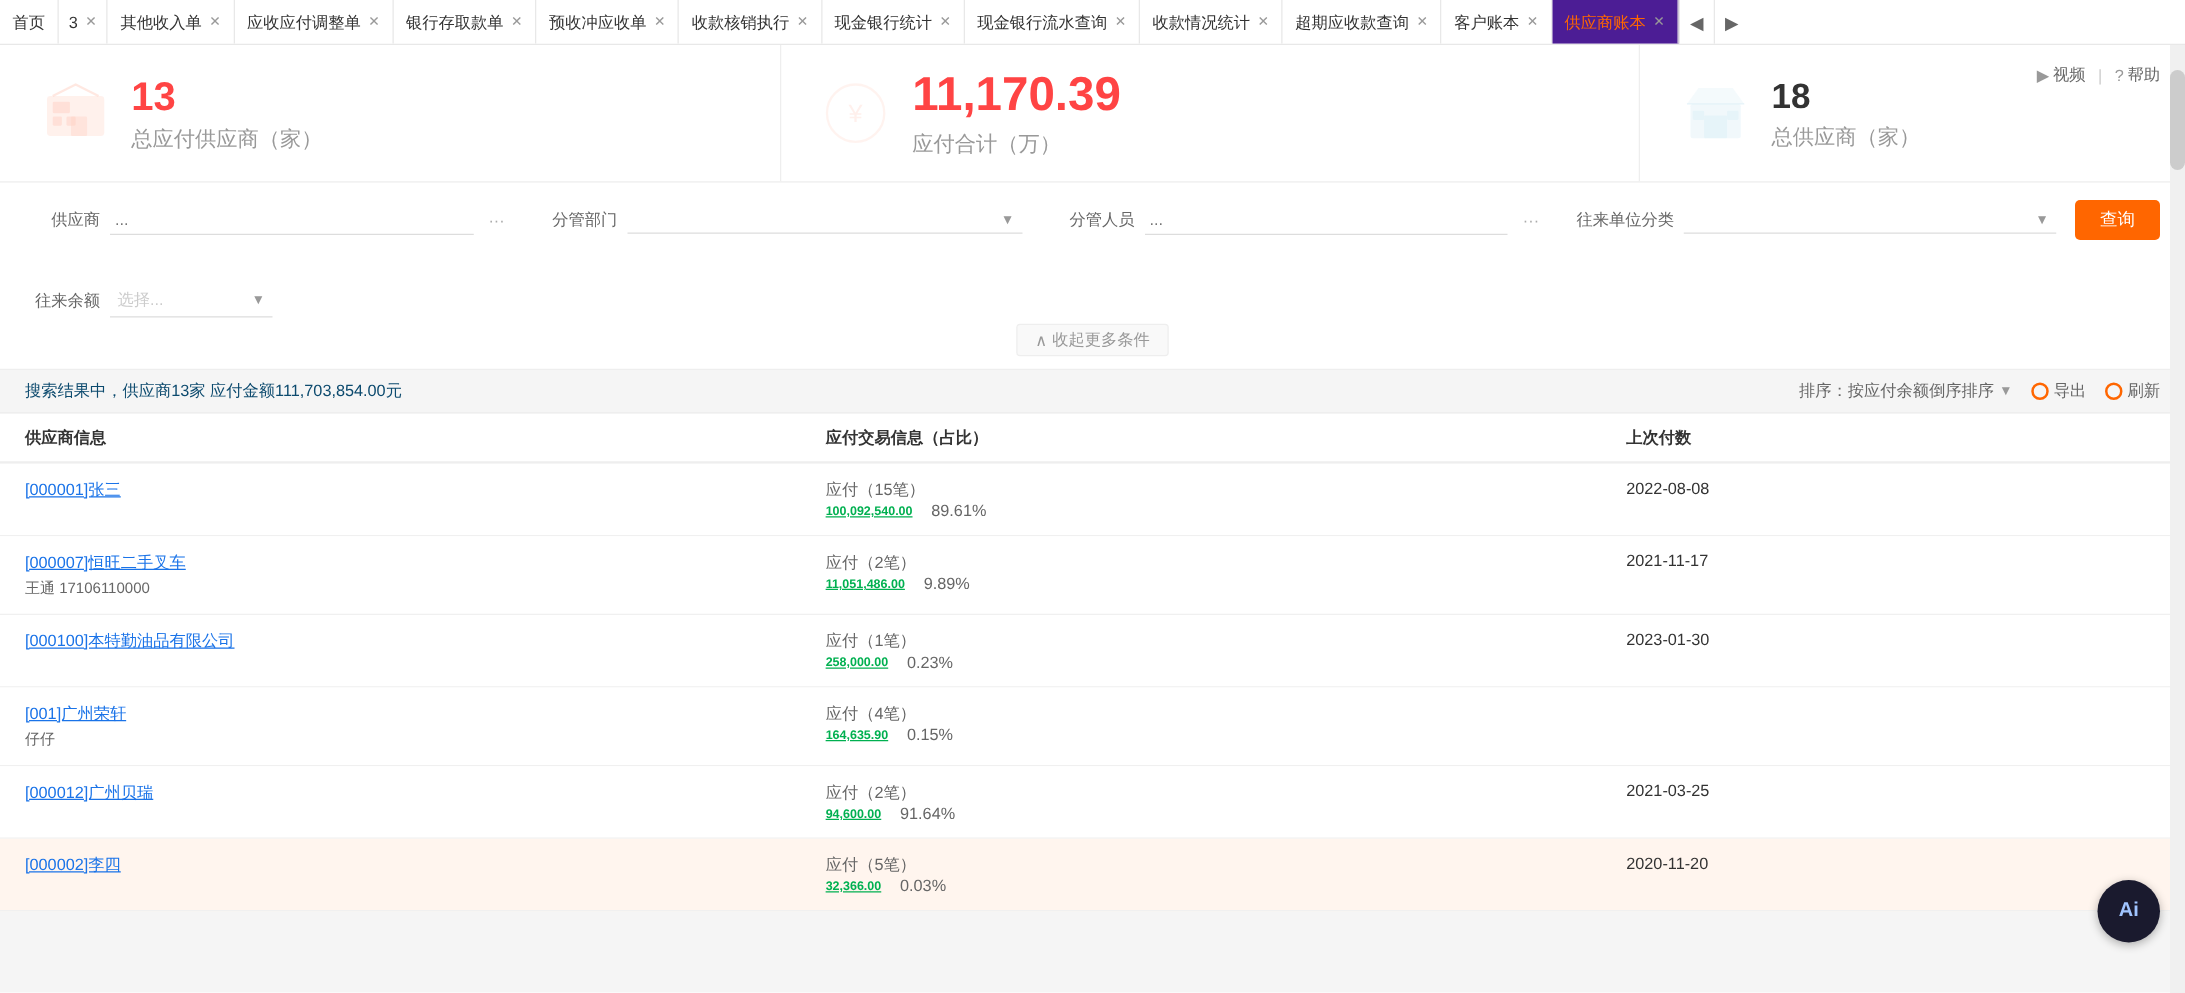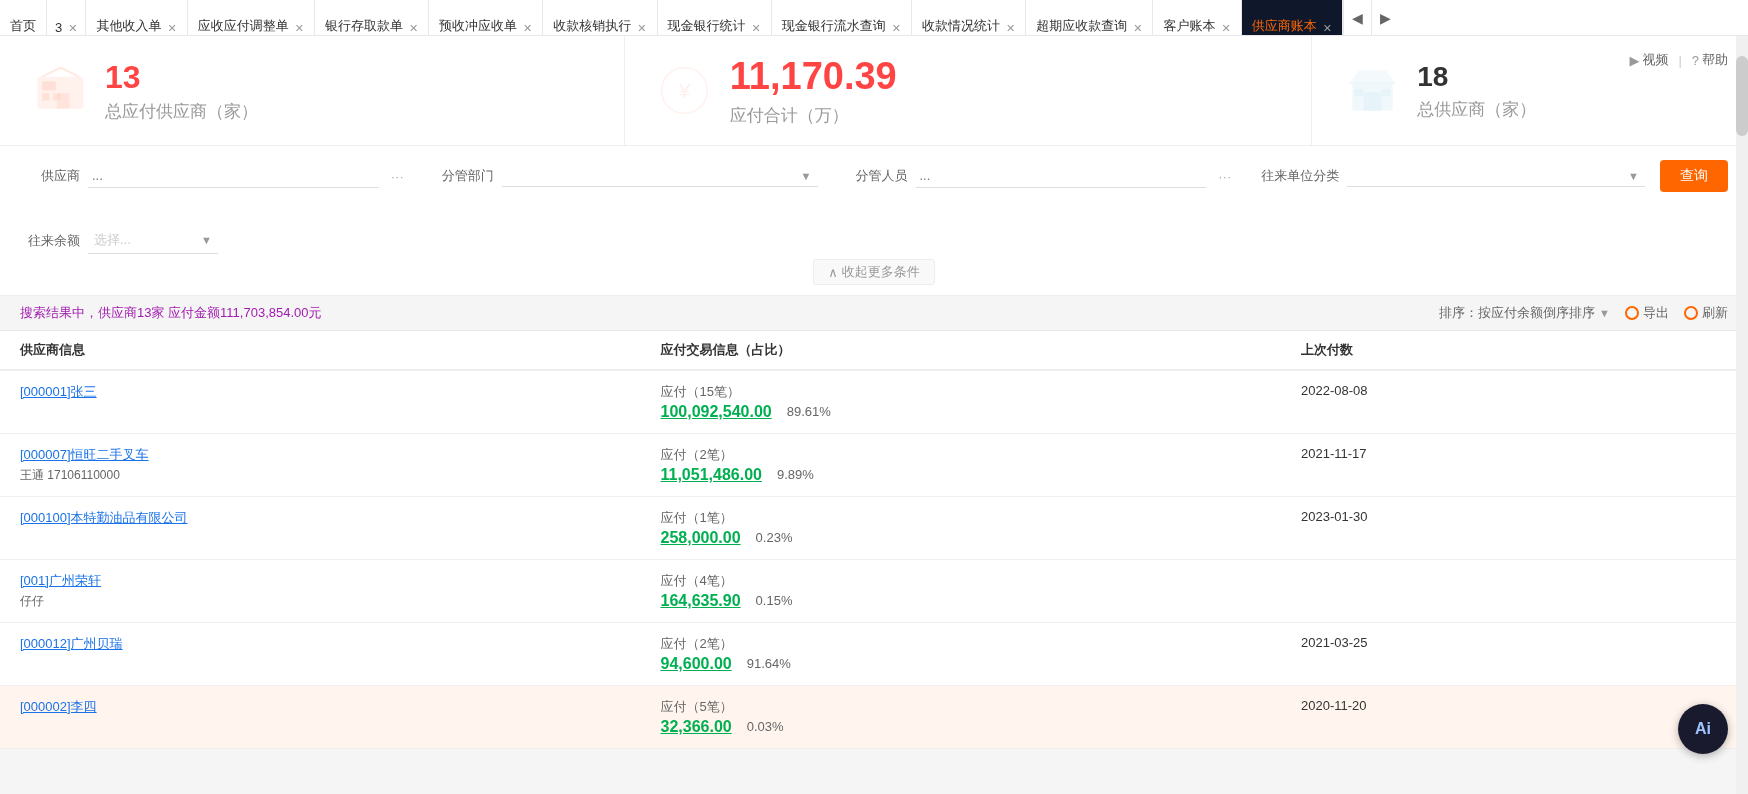--- a/index.html
+++ b/index.html
@@ -1,20 +1,20 @@
 <!DOCTYPE html>
 <html><head>
   <meta charset="utf-8">
   <style>
     * { margin: 0; padding: 0; box-sizing: border-box; }
     body { font-family: 'Microsoft YaHei', Arial, sans-serif; font-size: 13px; background: #f5f5f5; color: #333; width: 1748px; min-height: 794px; overflow-x: hidden; }
 
     
     .top-nav { display: flex; align-items: center; background: #fff; border-bottom: 1px solid #e8e8e8; height: 36px; padding: 0; overflow: hidden; }
-    .nav-item { display: flex; align-items: flex-end; padding: 0 10px; height: 100%; border-right: 1px solid #e8e8e8; font-size: 13px; color: #333; cursor: pointer; white-space: nowrap; position: relative; }
+    .nav-item { display: flex; align-items: center; padding: 0 10px; height: 100%; border-right: 1px solid #e8e8e8; font-size: 13px; color: #333; cursor: pointer; white-space: nowrap; position: relative; }
     .nav-item.active { background: #fff5f0; color: #ff6600; }
     .nav-item .close-x { margin-left: 6px; color: #999; font-size: 11px; cursor: pointer; }
     .nav-arrow { width: 28px; height: 36px; display: flex; align-items: center; justify-content: center; border-left: 1px solid #e8e8e8; cursor: pointer; font-size: 14px; color: #666; }
 
     
     .stats-bar { display: flex; background: #fff; border-bottom: 1px solid #eee; height: 110px; position: relative; }
     .stat-card { display: flex; align-items: center; padding: 15px 30px; border-right: 1px solid #eee; flex: 1; }
     .stat-icon { width: 60px; height: 60px; margin-right: 15px; display: flex; align-items: center; justify-content: center; }
     .stat-icon svg { width: 55px; height: 55px; opacity: 0.4; }
     .stat-info .big-num { font-size: 32px; font-weight: bold; color: #ff4444; line-height: 1.2; }
@@ -31,37 +31,37 @@
     .filter-label { color: #666; white-space: nowrap; min-width: 60px; text-align: right; }
     .filter-input { border: none; border-bottom: 1px solid #ddd; padding: 4px 6px; flex: 1; outline: none; font-size: 13px; color: #999; background: transparent; }
     .filter-select { border: none; border-bottom: 1px solid #ddd; padding: 4px 6px; flex: 1; outline: none; font-size: 13px; color: #999; background: transparent; display: flex; align-items: center; justify-content: space-between; cursor: pointer; }
     .filter-divider { width: 30px; }
     .btn-query { background: #ff6600; color: #fff; border: none; padding: 7px 20px; border-radius: 4px; cursor: pointer; font-size: 14px; white-space: nowrap; }
     .collapse-btn { text-align: center; margin-top: 5px; }
     .collapse-link { color: #999; font-size: 13px; cursor: pointer; display: inline-flex; align-items: center; gap: 4px; background: #f9f9f9; border: 1px solid #eee; padding: 3px 14px; border-radius: 3px; }
 
     
     .result-bar { background: #f5f5f5; padding: 8px 20px; display: flex; align-items: center; justify-content: space-between; border-bottom: 1px solid #e8e8e8; }
-    .result-info { font-size: 13px; color: #a21caf; }
+    .result-info { font-size: 13px; color: #0c4a6e; }
     .result-actions { display: flex; align-items: center; gap: 15px; font-size: 13px; color: #666; }
     .sort-select { display: flex; align-items: center; gap: 4px; cursor: pointer; }
     .action-btn { display: flex; align-items: center; gap: 4px; cursor: pointer; }
 
     
     .data-table { background: #fff; }
     .table-header { display: flex; padding: 10px 20px; border-bottom: 2px solid #eee; font-weight: bold; color: #333; background: #fff; }
     .col-supplier { flex: 3; }
     .col-transaction { flex: 3; }
     .col-last-pay { flex: 2; }
     .table-row { display: flex; padding: 12px 20px; border-bottom: 1px solid #f0f0f0; align-items: flex-start; background: #fff; }
     .table-row:last-child { background: #fff5ee; }
     .supplier-link { color: #1a73e8; text-decoration: underline; cursor: pointer; font-size: 13px; }
     .supplier-sub { color: #666; font-size: 12px; margin-top: 3px; }
     .tx-label { color: #666; font-size: 13px; }
-    .tx-amount { color: #00b050; font-size: 16px; font-weight: bold; text-decoration: underline; cursor: pointer; margin-top: 2px; }
+    .tx-amount { color: #00b050; font-size: 10px; font-weight: bold; text-decoration: underline; cursor: pointer; margin-top: 2px; }
     .tx-percent { color: #666; font-size: 13px; margin-left: 15px; }
     .tx-row { display: flex; align-items: center; }
     .last-pay-date { color: #333; font-size: 13px; }
     .scrollbar-area { width: 12px; background: #f0f0f0; position: fixed; right: 0; top: 36px; height: 758px; }
     .scrollbar-thumb { width: 12px; height: 80px; background: #ccc; border-radius: 6px; margin-top: 20px; }
     .second-stat { display: flex; align-items: center; padding: 15px 30px; flex: 1.2; }
 
     .filter-row-2 { display: flex; align-items: center; gap: 0; margin-top: 35px; }
     .filter-balance { display: flex; align-items: center; gap: 8px; }
     .chevron-down { font-size: 11px; color: #999; }
@@ -110,21 +110,21 @@
     <span class="close-x">✕</span>
   </div>
   <div class="nav-item">
     <span>超期应收款查询</span>
     <span class="close-x">✕</span>
   </div>
   <div class="nav-item">
     <span>客户账本</span>
     <span class="close-x">✕</span>
   </div>
-  <div class="nav-item active" style="background:#0f172a; color:#ff6600;">
+  <div class="nav-item active" style="background:#4c1d95; color:#ff6600;">
     <span style="color:#ff6600;">供应商账本</span>
     <span class="close-x">✕</span>
   </div>
   <div class="nav-arrow">◀</div>
   <div class="nav-arrow">▶</div>
 </div>
 
 <div class="stats-bar">
 
   <div class="stat-card" style="flex:1.8;">

